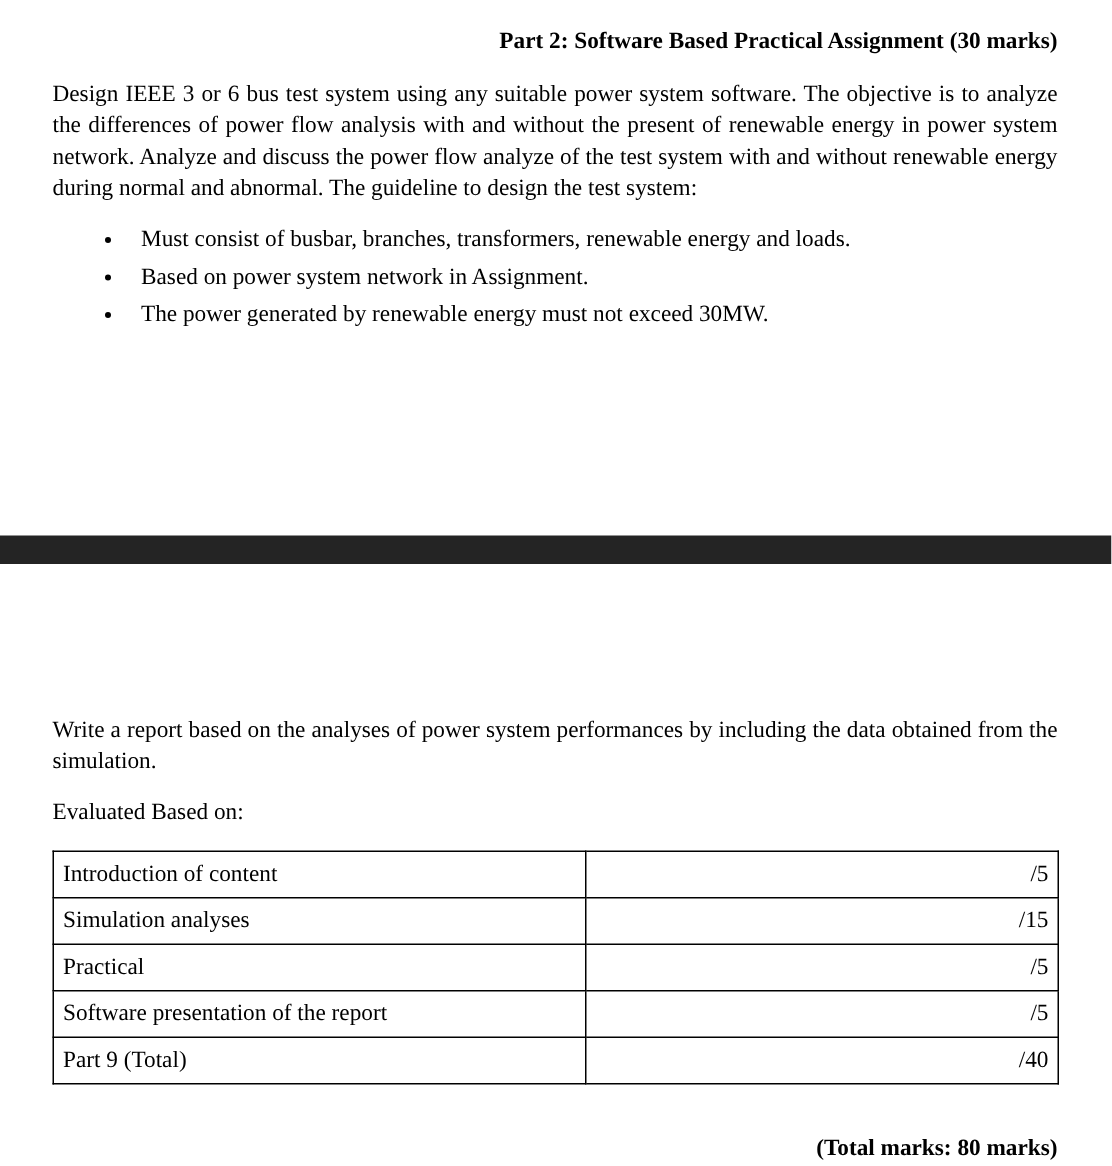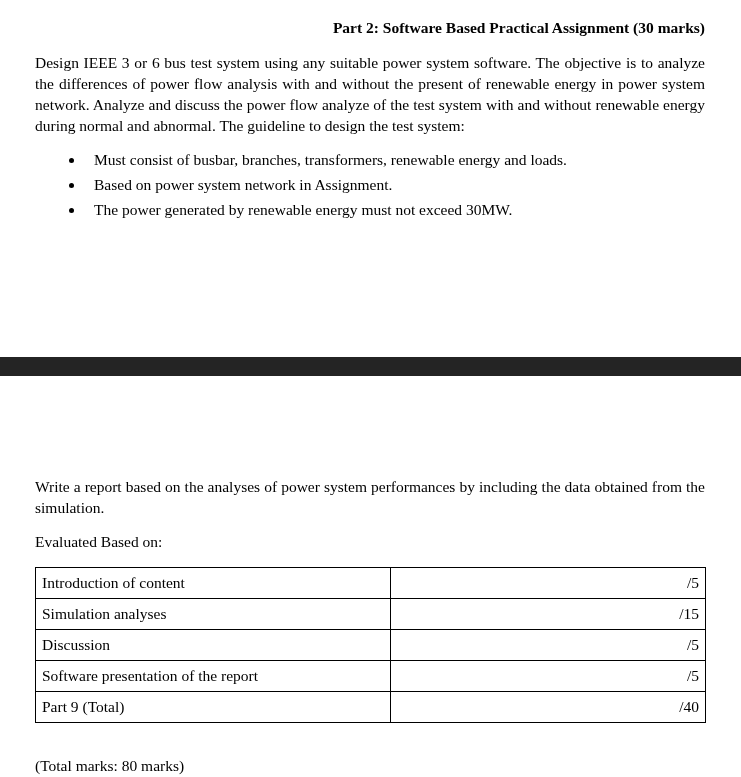--- a/index.html
+++ b/index.html
@@ -64,22 +64,22 @@
     border: 1px solid #000000;
     height: 31px;
     font-size: 15.5px;
     padding: 0 6px;
     vertical-align: middle;
   }
   td.crit { width: 355px; text-align: left; }
   td.marks { width: 315px; text-align: right; }
   .total {
     margin: 32px 0 0 0;
-    font-weight: normal;
-    text-align: left;
+    font-weight: bold;
+    text-align: right;
     line-height: 21px;
   }
 </style>
 </head>
 <body>
 
 <div class="doc">
 
   <div class="content">
     <h1 class="heading">Part 2: Software Based Practical Assignment (30 marks)</h1>
@@ -101,21 +101,21 @@
       <tbody>
         <tr>
           <td class="crit">Introduction of content</td>
           <td class="marks">/5</td>
         </tr>
         <tr>
           <td class="crit">Simulation analyses</td>
           <td class="marks">/15</td>
         </tr>
         <tr>
-          <td class="crit">Discussion</td>
+          <td class="crit">Practical</td>
           <td class="marks">/5</td>
         </tr>
         <tr>
           <td class="crit">Software presentation of the report</td>
           <td class="marks">/5</td>
         </tr>
         <tr>
           <td class="crit">Part 9 (Total)</td>
           <td class="marks">/40</td>
         </tr>

